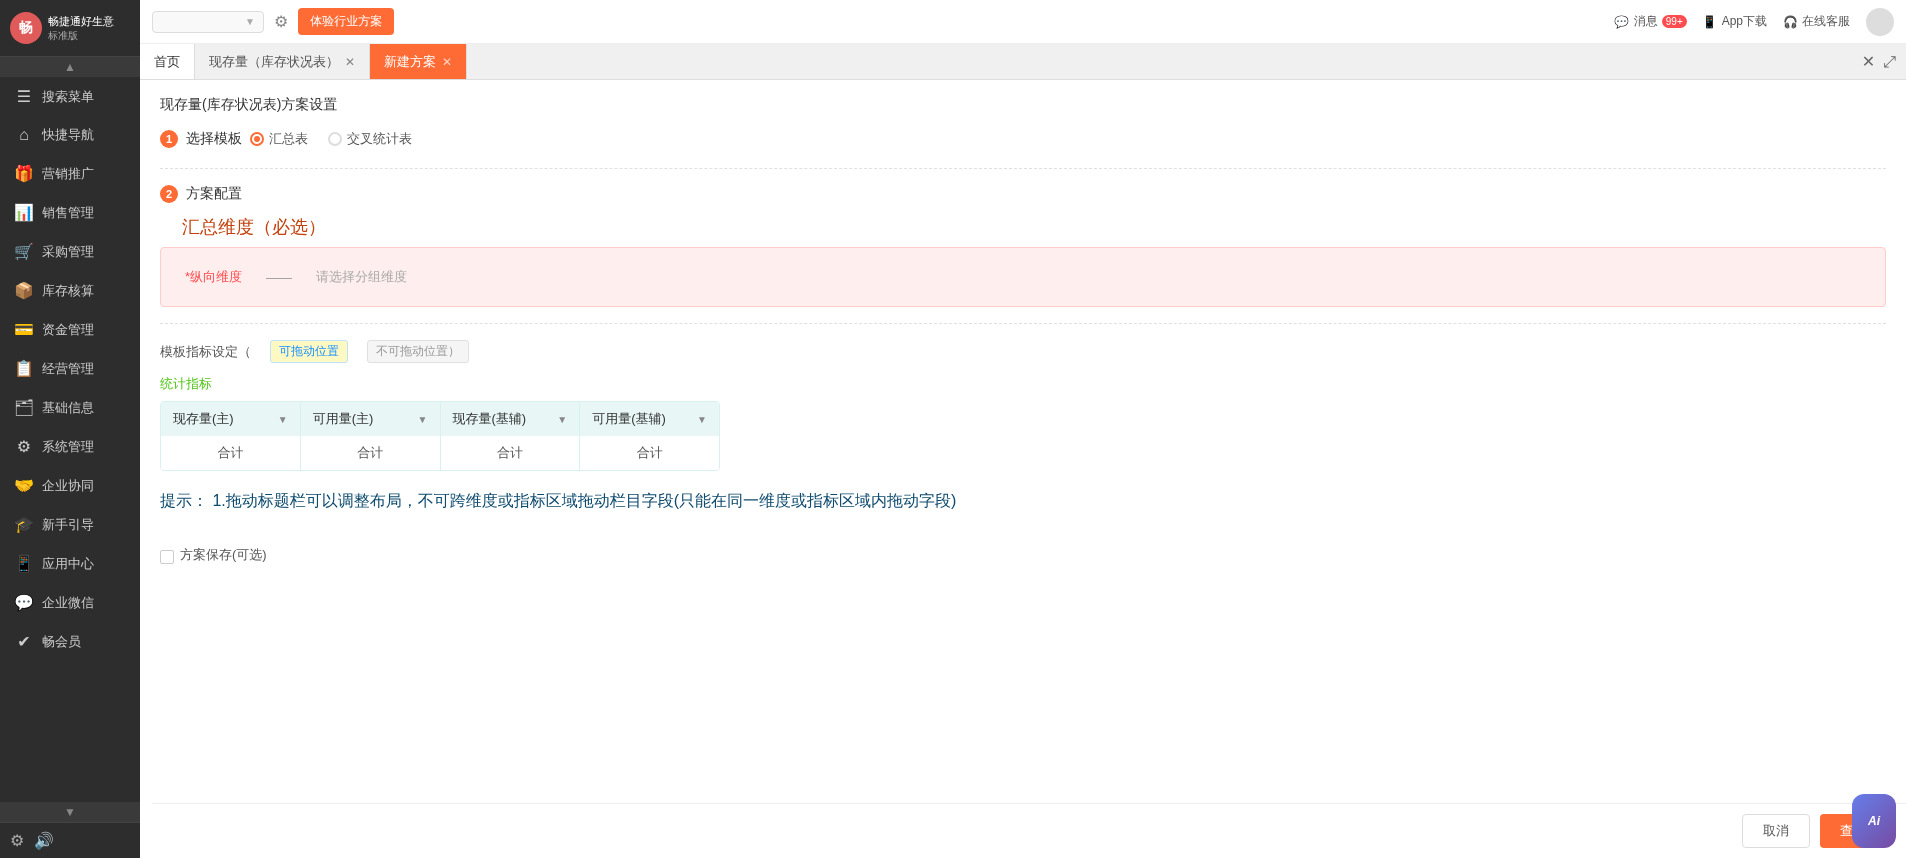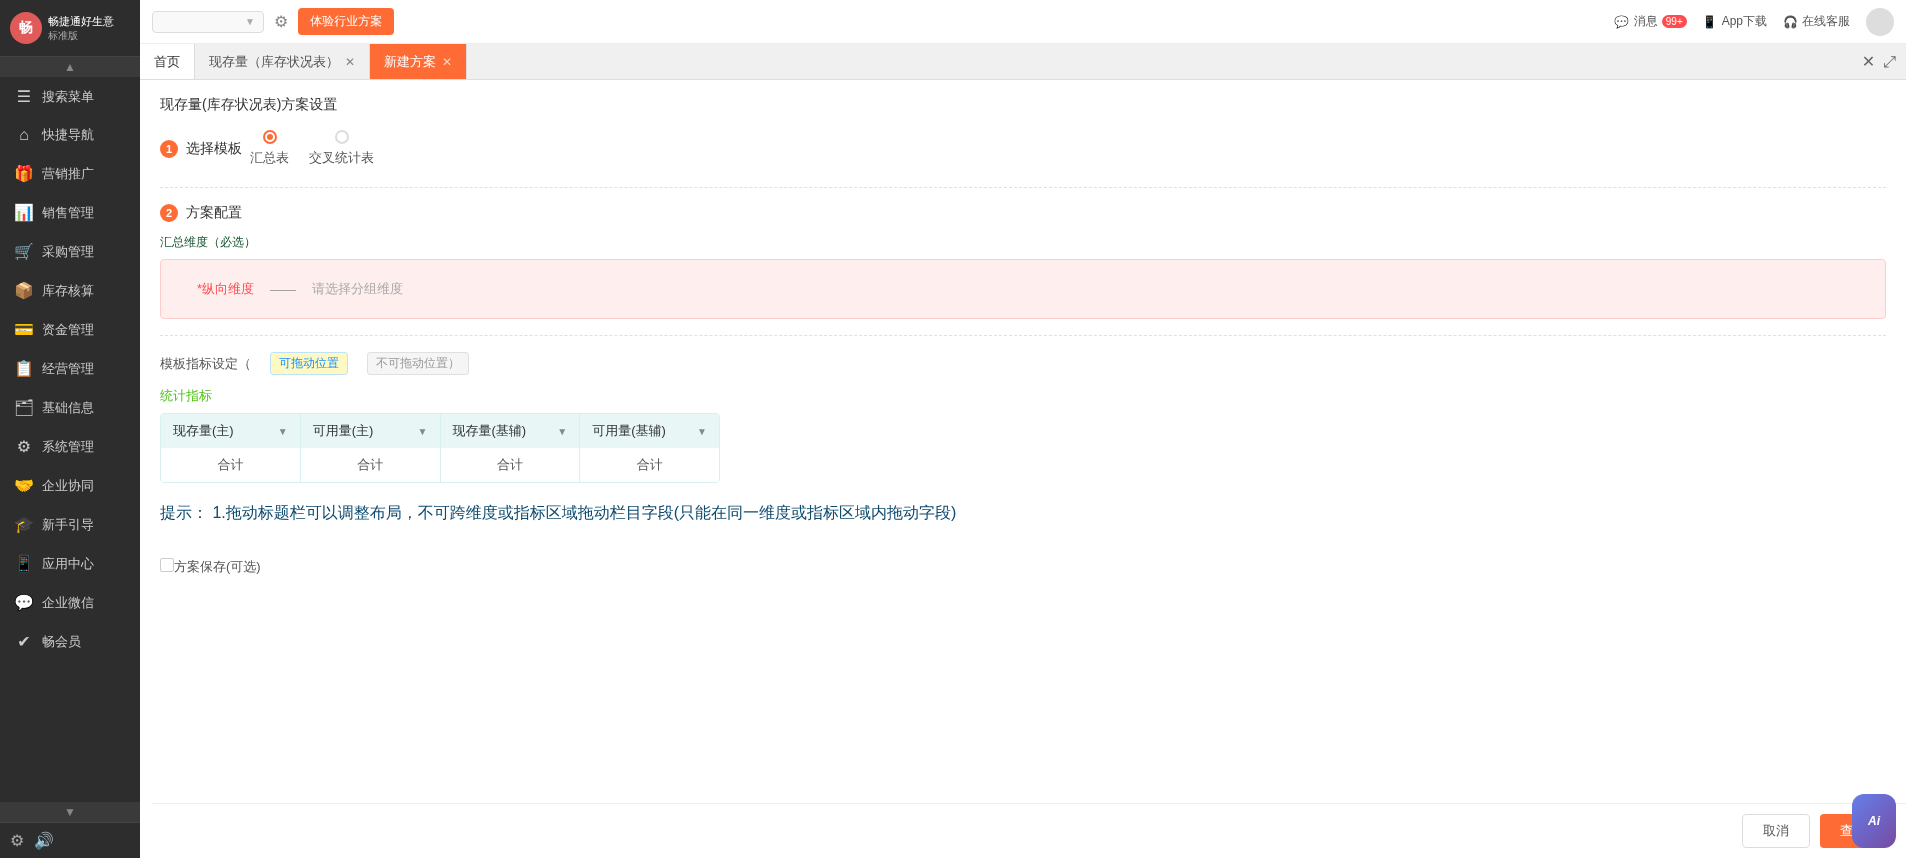--- a/index.html
+++ b/index.html
@@ -219,21 +219,21 @@
       align-items: center;
       justify-content: center;
       font-size: 11px;
       font-weight: bold;
       flex-shrink: 0;
     }
     .section-title { font-size: 14px; color: #333; font-weight: 500; }
 
     
     .radio-group { display: flex; align-items: center; gap: 20px; }
-    .radio-option { display: flex; align-items: center; gap: 5px; cursor: pointer; font-size: 13px; color: #555; flex-direction: column; }
+    .radio-option { display: flex; align-items: center; gap: 5px; cursor: pointer; font-size: 13px; color: #555; }
     .radio-dot {
       width: 14px;
       height: 14px;
       border-radius: 50%;
       border: 2px solid #ddd;
       display: flex;
       align-items: center;
       justify-content: center;
     }
     .radio-dot.checked { border-color: #ff6b35; }
@@ -247,33 +247,34 @@
 
     
     .section-divider {
       border: none;
       border-top: 1px dashed #e0e0e0;
       margin: 16px 0;
     }
 
     
     .dimension-label {
-      font-size: 12px;
-      color: #14532d;
+      font-size: 18px;
+      color: #c2410c;
       margin-bottom: 8px;
+      margin-left: 22px;
     }
 
     .dimension-box {
       background: #ffeeee;
       border: 1px solid #ffcccc;
       border-radius: 4px;
-      padding: 20px 36px;
-      display: flex;
-      align-items: center;
-      gap: 8px;
+      padding: 20px 24px;
+      display: flex;
+      align-items: center;
+      gap: 16px;
     }
     .dimension-field-label {
       color: #ff4d4f;
       font-size: 13px;
     }
     .dimension-line { color: #999; margin: 0 8px; }
     .dimension-placeholder { color: #aaa; font-size: 13px; }
 
     
     .indicator-settings {
@@ -347,21 +348,22 @@
       line-height: 1.8;
     }
     .tips p { margin-bottom: 2px; }
 
     
     .save-option {
       position: absolute;
       bottom: 60px;
       left: 20px;
       display: flex;
-      align-items: flex-start;
+      align-items: flex-end;
+      gap: 6px;
       font-size: 13px;
       color: #555;
     }
     .save-checkbox {
       width: 14px;
       height: 14px;
       border: 1px solid #ccc;
       border-radius: 2px;
       cursor: pointer;
     }

